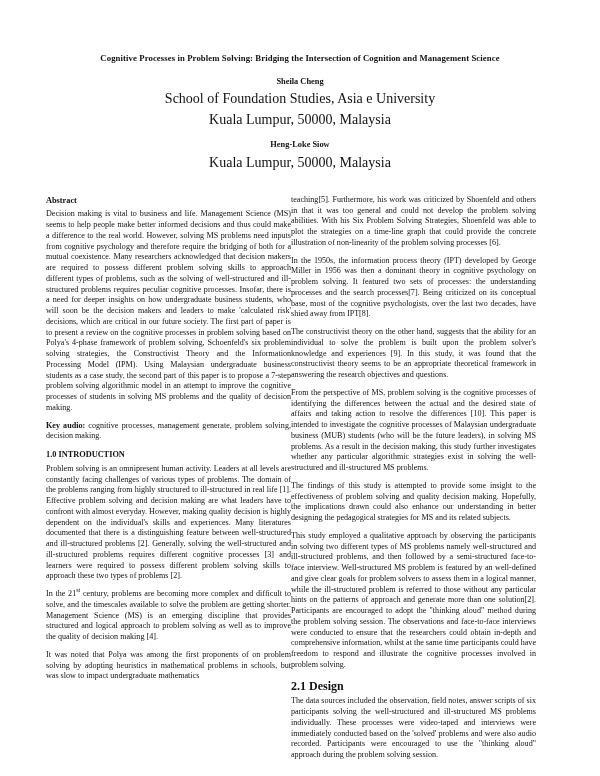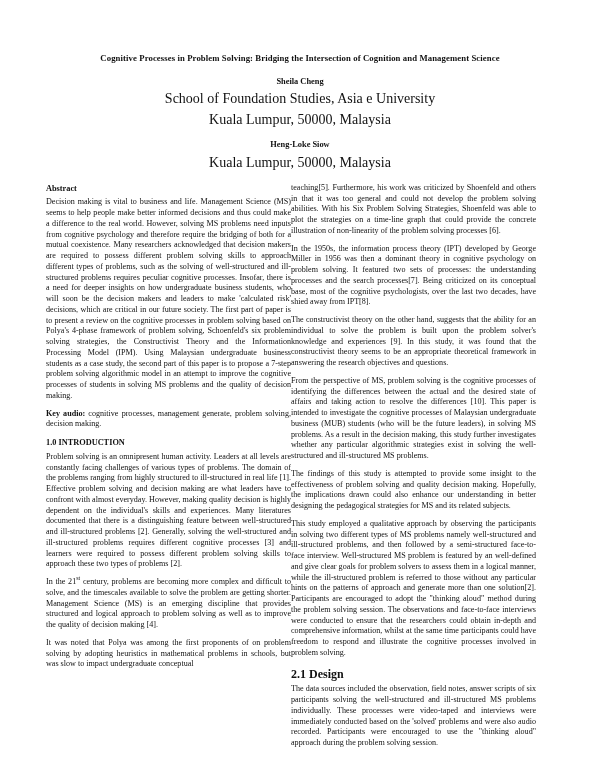--- a/index.html
+++ b/index.html
@@ -17,21 +17,21 @@
   .page {
     position: relative;
     width: 600px;
     height: 776px;
     box-sizing: border-box;
     padding: 52px 46px 24px 46px;
     background: #ffffff;
   }
   .title-block {
     text-align: center;
-    margin-bottom: 10px;
+    margin-bottom: 22px;
   }
   .paper-title {
     font-size: 8.7px;
     font-weight: bold;
     line-height: 1.45;
     margin: 0 14px 11px 14px;
     letter-spacing: 0.1px;
   }
   .author-name {
     font-size: 8.4px;
@@ -121,21 +121,21 @@
 
     <div class="col">
       <h2 class="section">Abstract</h2>
       <p class="body">Decision making is vital to business and life. Management Science (MS) seems to help people make better informed decisions and thus could make a difference to the real world. However, solving MS problems need inputs from cognitive psychology and therefore require the bridging of both for a mutual coexistence. Many researchers acknowledged that decision makers are required to possess different problem solving skills to approach different types of problems, such as the solving of well-structured and ill-structured problems requires peculiar cognitive processes. Insofar, there is a need for deeper insights on how undergraduate business students, who will soon be the decision makers and leaders to make 'calculated risk' decisions, which are critical in our future society. The first part of paper is to present a review on the cognitive processes in problem solving based on Polya's 4-phase framework of problem solving, Schoenfeld's six problem solving strategies, the Constructivist Theory and the Information Processing Model (IPM). Using Malaysian undergraduate business students as a case study, the second part of this paper is to propose a 7-step problem solving algorithmic model in an attempt to improve the cognitive processes of students in solving MS problems and the quality of decision making.</p>
 
       <p class="keywords"><b>Key audio:</b><span> cognitive processes, management generate, problem solving, decision making.</span></p>
 
       <h2 class="numbered-head">1.0    INTRODUCTION</h2>
       <p class="body">Problem solving is an omnipresent human activity. Leaders at all levels are constantly facing challenges of various types of problems. The domain of the problems ranging from highly structured to ill-structured in real life [1]. Effective problem solving and decision making are what leaders have to confront with almost everyday. However, making quality decision is highly dependent on the individual's skills and experiences. Many literatures documented that there is a distinguishing feature between well-structured and ill-structured problems [2]. Generally, solving the well-structured and ill-structured problems requires different cognitive processes [3] and learners were required to possess different problem solving skills to approach these two types of problems [2].</p>
       <p class="body"><span>In the 21</span><sup>st</sup><span> century, problems are becoming more complex and difficult to solve, and the timescales available to solve the problem are getting shorter. Management Science (MS) is an emerging discipline that provides structured and logical approach to problem solving as well as to improve the quality of decision making [4].</span></p>
-      <p class="body">It was noted that Polya was among the first proponents of on problem solving by adopting heuristics in mathematical problems in schools, but was slow to impact undergraduate conceptual</p>
+      <p class="body">It was noted that Polya was among the first proponents of on problem solving by adopting heuristics in mathematical problems in schools, but was slow to impact undergraduate mathematics</p>
     </div>
 
     <div class="col">
       <p class="body">teaching[5].  Furthermore, his work was criticized by Shoenfeld and others in that it was too general and could not develop the problem solving abilities. With his Six Problem Solving Strategies, Shoenfeld was able to plot the strategies on a time-line graph that could provide the concrete illustration of non-linearity of the problem solving processes [6].</p>
       <p class="body">In the 1950s, the information process theory (IPT) developed by George Miller in 1956 was then a dominant theory in cognitive psychology on problem solving.  It featured two sets of processes:  the understanding processes and the search processes[7].  Being criticized on its conceptual base, most of the cognitive psychologists, over the last two decades, have shied away from IPT[8].</p>
       <p class="body">The constructivist theory on the other hand, suggests that the ability for an individual to solve the problem is built upon the problem solver's knowledge and experiences [9]. In this study, it was found that the constructivist theory seems to be an appropriate theoretical framework in answering the research objectives and questions.</p>
       <p class="body">From the perspective of MS, problem solving is the cognitive processes of identifying the differences between the actual and the desired state of affairs and taking action to resolve the differences [10].  This paper is intended to investigate the cognitive processes of Malaysian undergraduate business (MUB) students (who will be the future leaders), in solving MS problems. As a result in the decision making, this study further investigates whether any particular algorithmic strategies exist in solving the well-structured and ill-structured MS problems.</p>
       <p class="body">The findings of this study is attempted to provide some insight to the effectiveness of problem solving and quality decision making. Hopefully, the implications drawn could also enhance our understanding in better designing the pedagogical strategies for MS and its related subjects.</p>
 
       <p class="body">This study employed a qualitative approach by observing the participants in solving two different types of MS problems namely well-structured and ill-structured problems, and then followed by a semi-structured face-to-face interview. Well-structured MS problem is featured by an well-defined and give clear goals for problem solvers to assess them in a logical manner, while the ill-structured problem is referred to those without any particular hints on the patterns of approach and generate more than one solution[2]. Participants are encouraged to adopt the "thinking aloud" method during the problem solving session.  The observations and face-to-face interviews were conducted to ensure that the researchers could obtain in-depth and comprehensive information, whilst at the same time participants could have freedom to respond and illustrate the cognitive processes involved in problem solving.</p>

